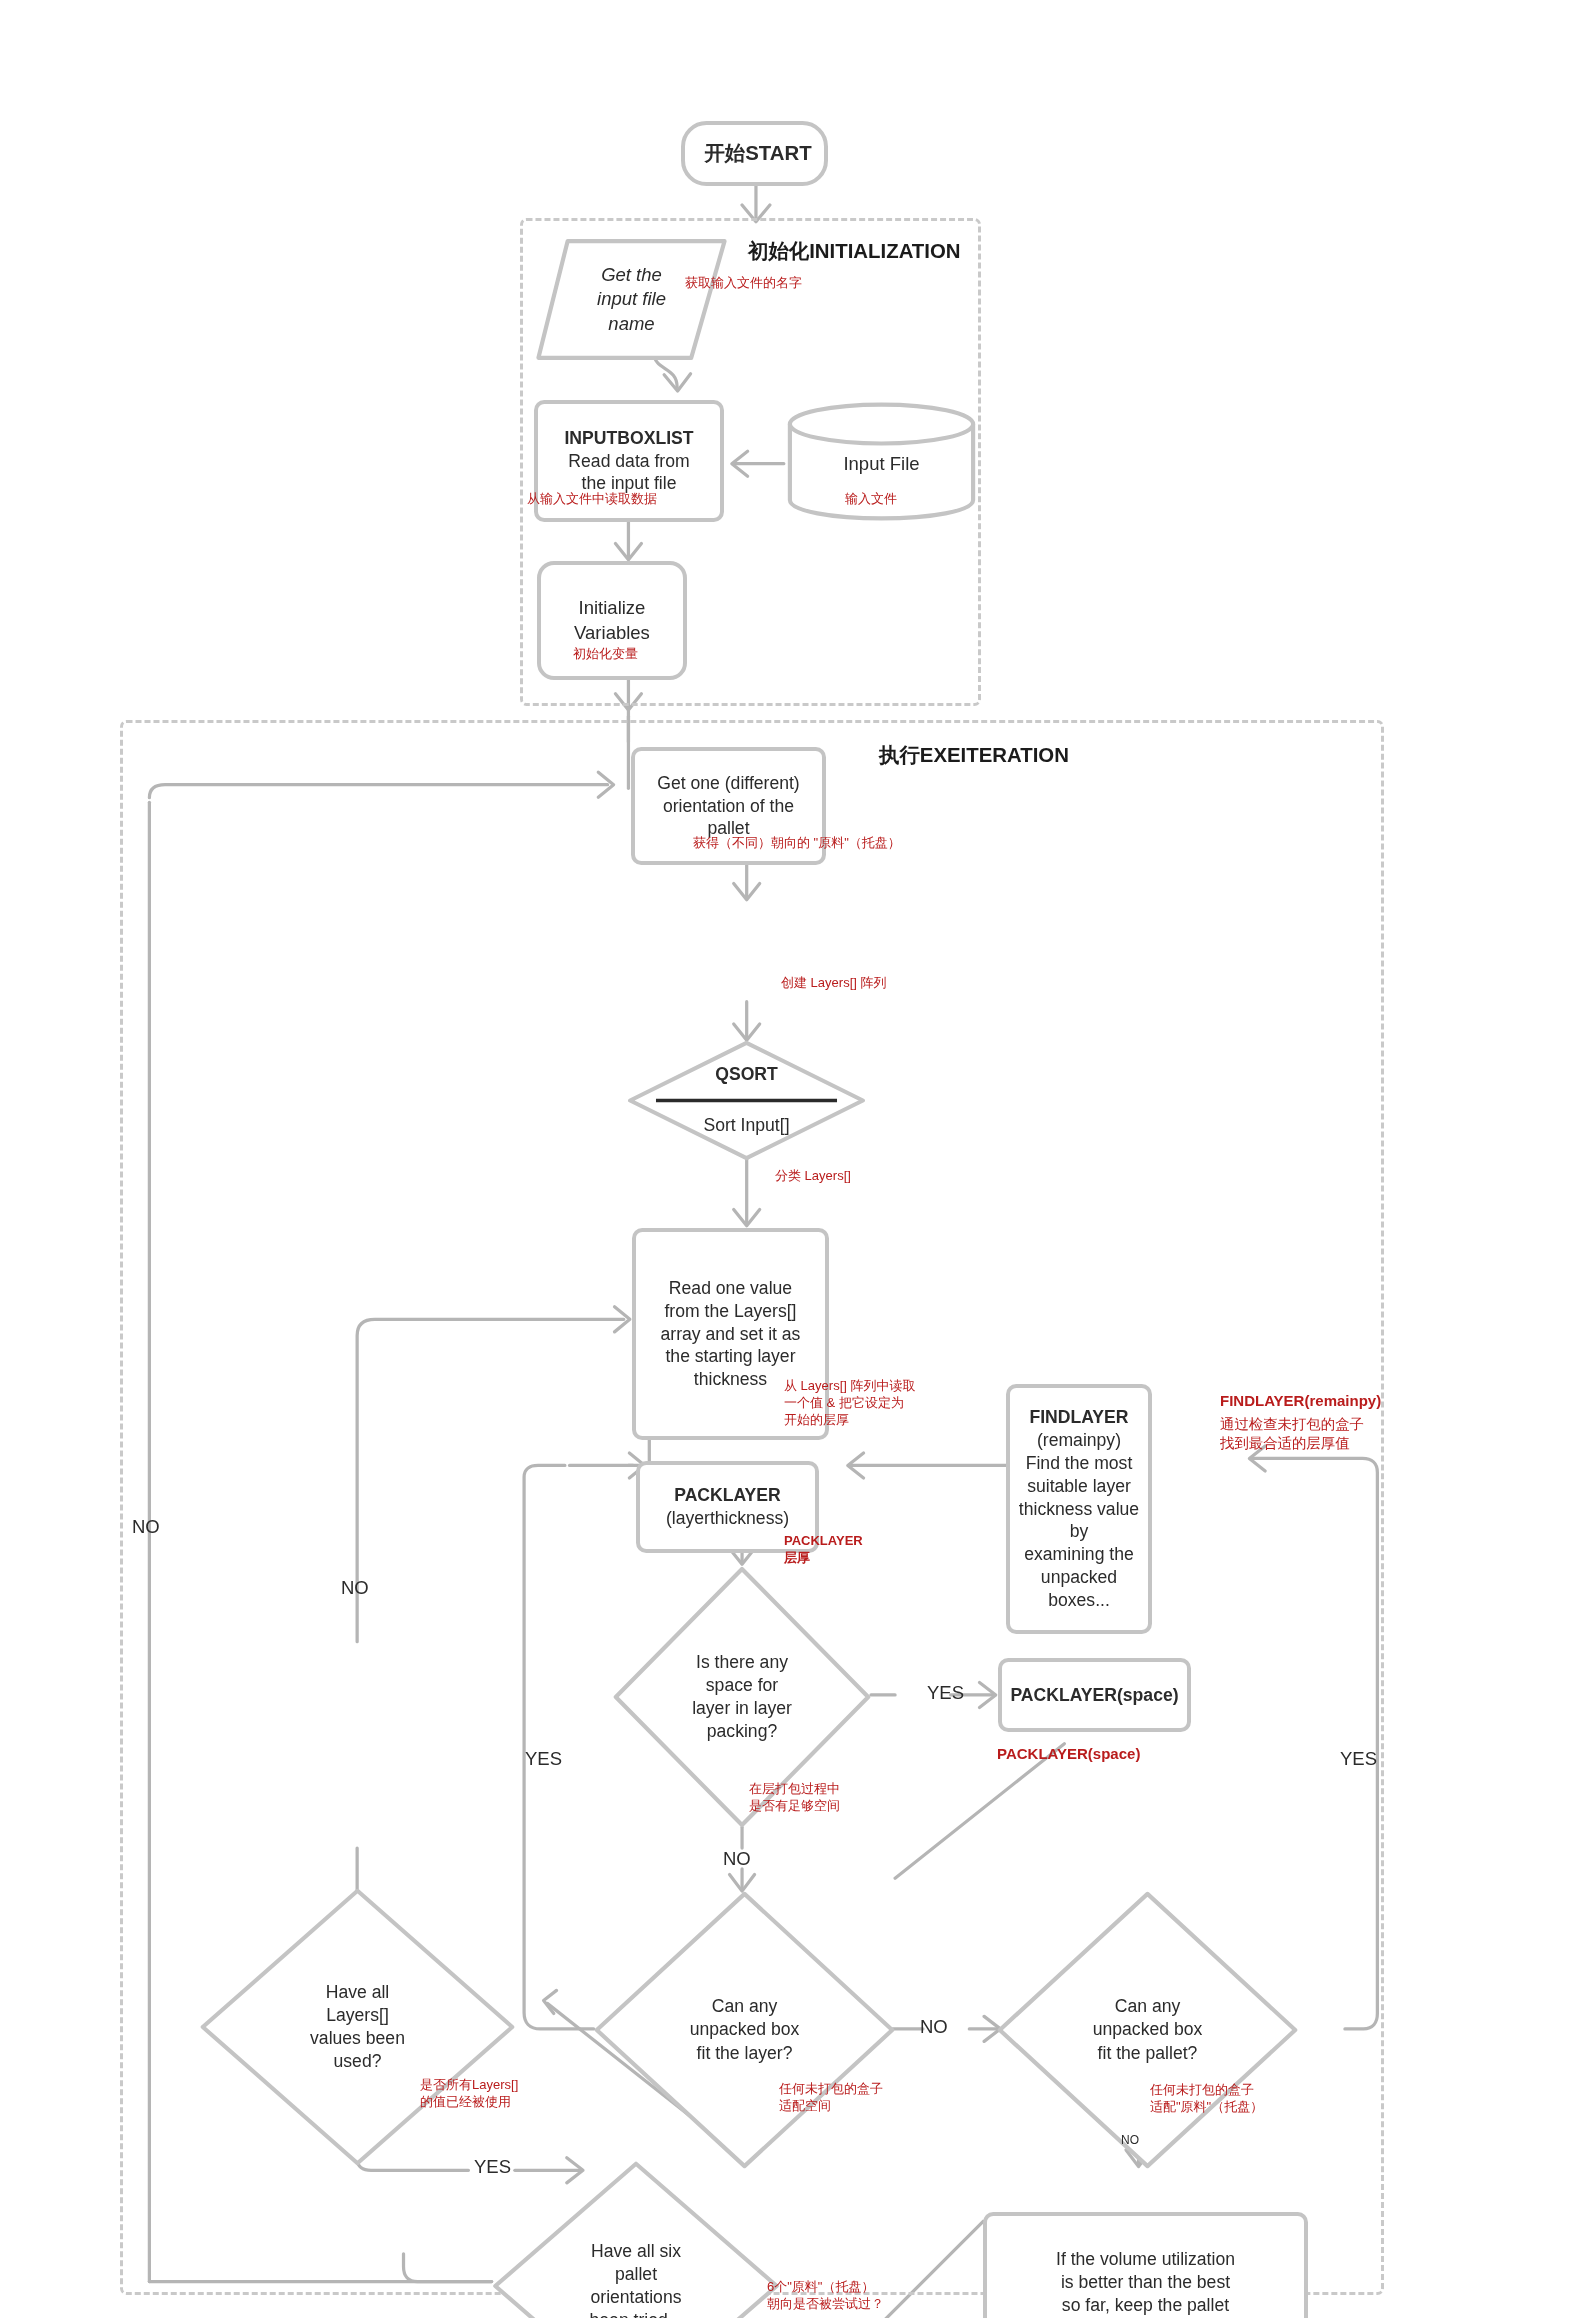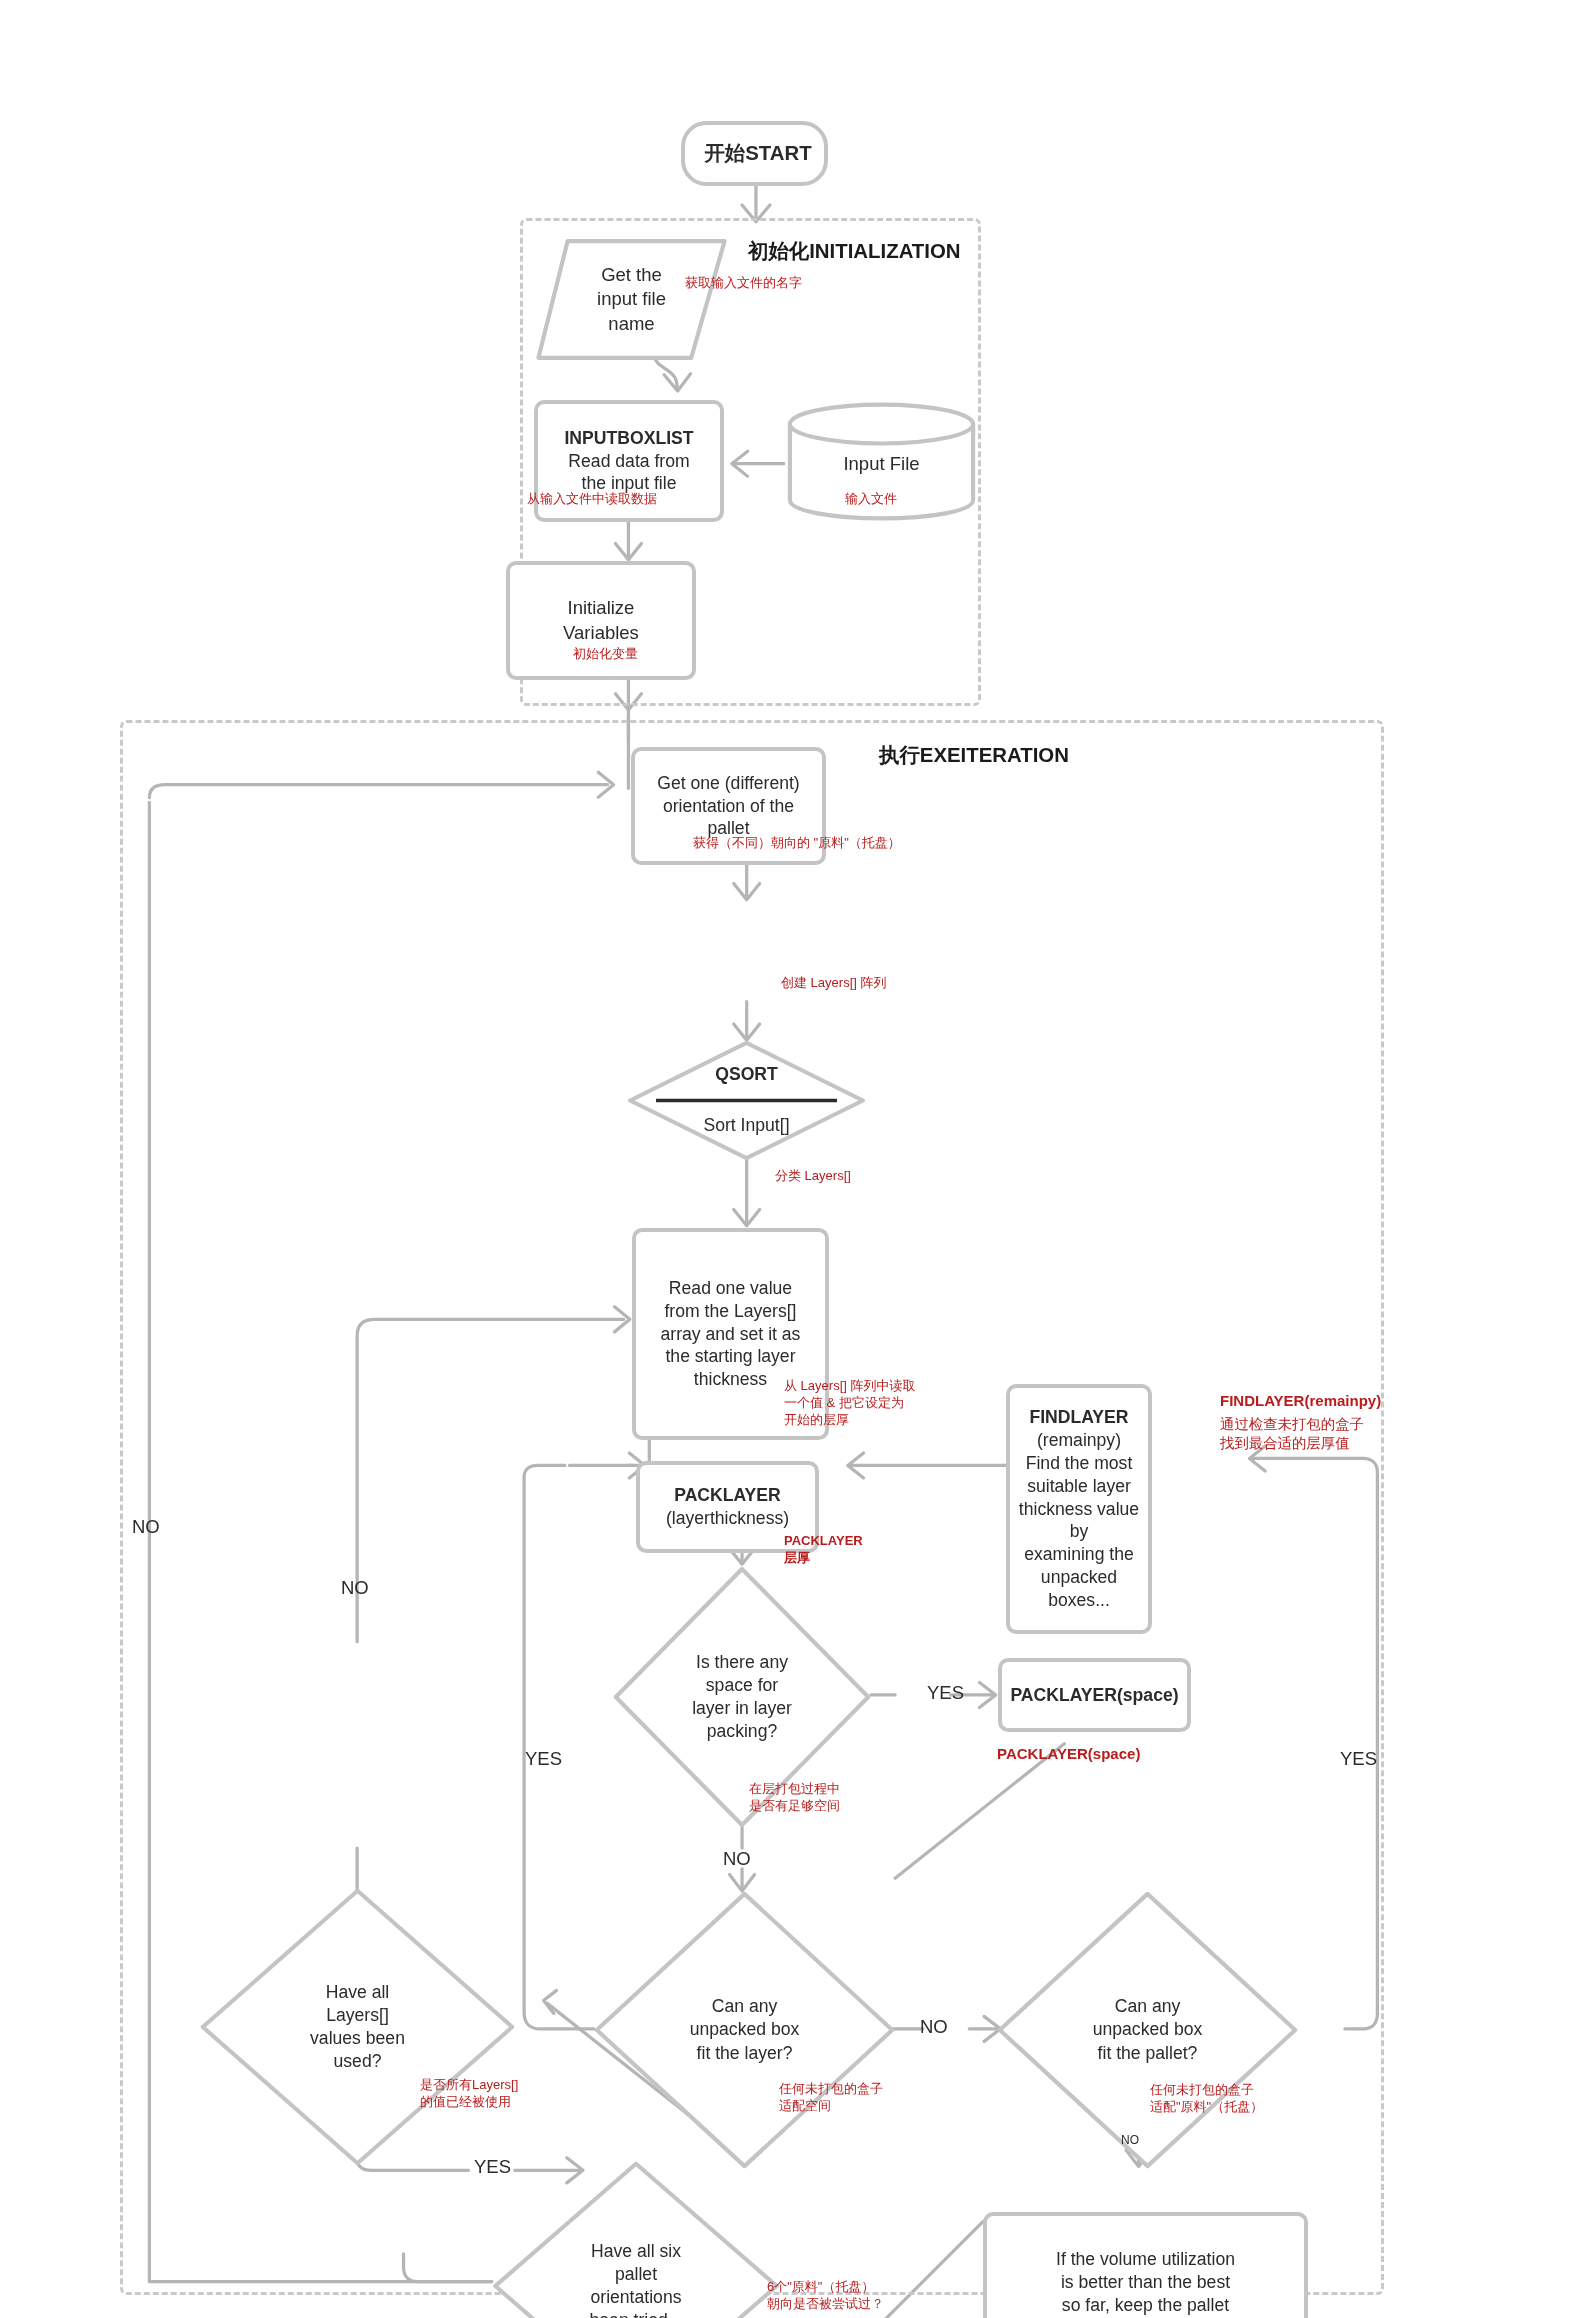--- a/index.html
+++ b/index.html
@@ -125,21 +125,21 @@
   <div class="group" style="left:120px;top:720px;width:1264px;height:1575px;"></div>
   <div class="group-title" style="left:879px;top:741px;font-size:20.4px;">执行EXEITERATION</div>
 
   <div class="node rect" style="left:681px;top:121px;width:147px;height:65px;border-radius:25.5px;padding-left:7px;">
     <span class="txt bold" style="font-size:20.4px;">开始START</span>
   </div>
 
   <svg style="position:absolute;left:534px;top:237px;width:195px;height:125px;" viewBox="0 0 420 270" width="195" height="125">
     <polygon points="72,9 411,9 339,261 9,261" fill="#ffffff" stroke="#c4c4c4" stroke-width="9" stroke-linejoin="round"></polygon>
   </svg>
-  <div class="node" style="left:534px;top:237px;width:195px;height:125px;">
+  <div class="node" style="left:534px;top:237px;width:195px;height:125px;font-style:italic;">
     <span class="txt" style="font-size:18.5px;white-space:pre-line;">Get the
 input file
 name</span>
   </div>
   <div class="ann" style="left:685px;top:275px;font-size:13px;">获取输入文件的名字</div>
 
   <div class="node rect" style="left:534px;top:400px;width:190px;height:122px;flex-direction:column;">
     <span class="txt bold" style="font-size:17.6px;">INPUTBOXLIST</span>
     <span class="txt" style="font-size:17.6px;white-space:pre-line;">Read data from
 the input file</span>
@@ -148,21 +148,21 @@
 
   <svg style="position:absolute;left:784px;top:400px;width:195px;height:124px;" viewBox="0 0 420 268" width="195" height="124">
     <path d="M12,52 L12,216 C12,240 105,256 210,256 C315,256 408,240 408,216 L408,52" fill="#fff" stroke="#c4c4c4" stroke-width="9" stroke-linejoin="round"></path>
     <ellipse cx="210" cy="52" rx="198" ry="42" fill="#fff" stroke="#c4c4c4" stroke-width="9"></ellipse>
   </svg>
   <div class="node" style="left:784px;top:418px;width:195px;height:93px;">
     <span class="txt" style="font-size:18.5px;">Input File</span>
   </div>
   <div class="ann" style="left:845px;top:491px;font-size:13px;">输入文件</div>
 
-  <div class="node rect" style="left:506px;top:561px;width:190px;height:119px;flex-direction:column;">
+  <div class="node rect" style="left:537px;top:561px;width:150px;height:119px;flex-direction:column;border-radius:17px;">
     <span class="txt" style="font-size:18.5px;white-space:pre-line;">Initialize
 Variables</span>
   </div>
   <div class="ann" style="left:573px;top:646px;font-size:13px;">初始化变量</div>
 
   <div class="node rect" style="left:631px;top:747px;width:195px;height:118px;flex-direction:column;">
     <span class="txt" style="font-size:17.6px;white-space:pre-line;">Get one (different)
 orientation of the
 pallet</span>
   </div>

